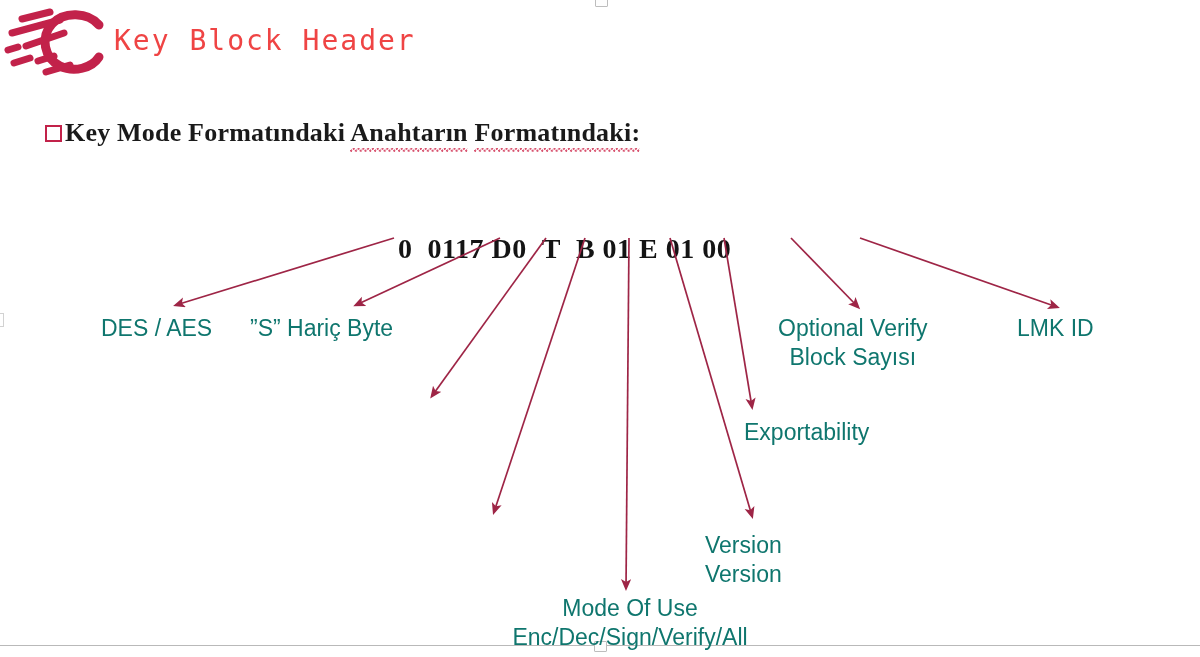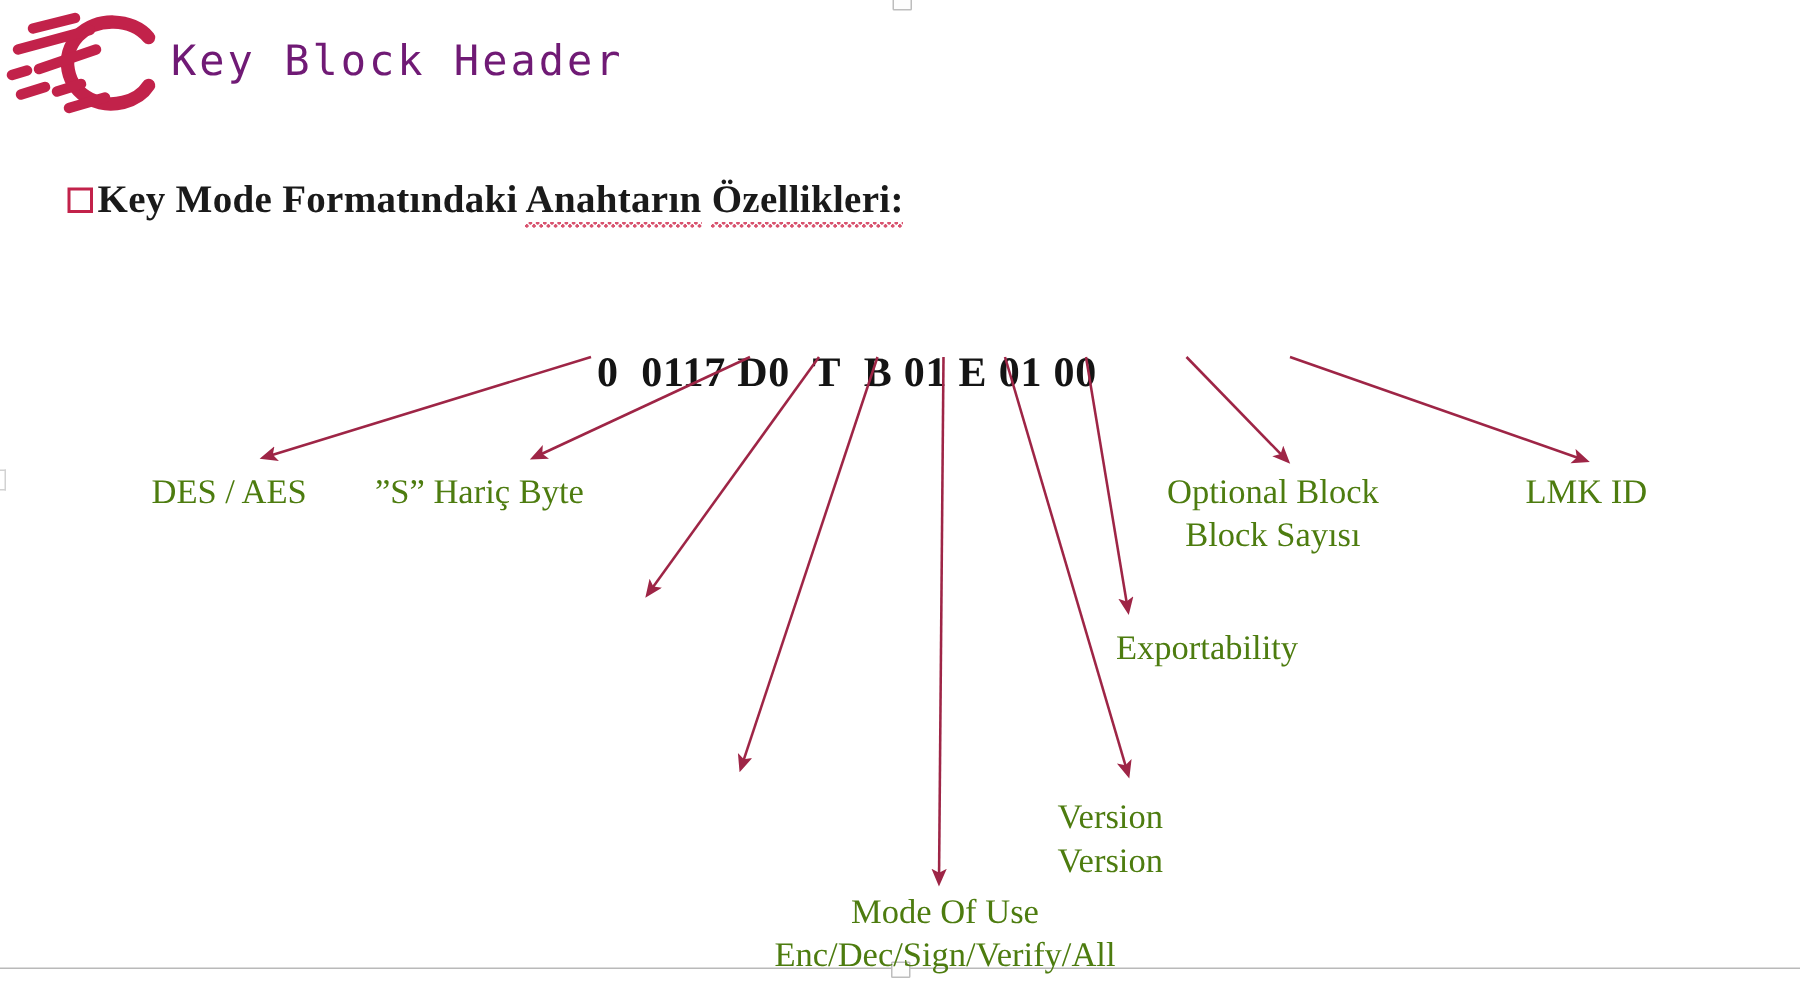--- a/index.html
+++ b/index.html
@@ -53,21 +53,21 @@
     position: absolute;
     left: 4px; top: 6px;
     width: 104px; height: 72px;
   }
   #doc-title {
     position: absolute;
     left: 114px; top: 24px;
     font-family: "DejaVu Sans Mono", "Liberation Mono", monospace;
     font-size: 28px;
     letter-spacing: 2px;
-    color: #701a75;
+    color: #ef4444;
     white-space: nowrap;
   }
 
   
   #heading-row {
     position: absolute;
     left: 45px; top: 118px;
     display: flex;
     align-items: center;
     white-space: nowrap;
@@ -113,23 +113,23 @@
   #arrow-layer {
     position: absolute;
     left: 0; top: 0;
     width: 1200px; height: 657px;
     pointer-events: none;
   }
 
   
   .ann {
     position: absolute;
-    font-family: Liberation Serif, serif;
+    font-family: Liberation Sans, sans-serif;
     font-size: 23px;
-    color: #4d7c0f;
+    color: #0f766e;
     line-height: 1.26;
     white-space: nowrap;
   }
   .ann.center { text-align: center; }
   .ann .l2, .ann .l3 { display: block; }
 </style>
 </head>
 <body>
 
 <div id="slide">
@@ -157,21 +157,21 @@
         </g>
       </svg>
     </div>
 
     <div id="doc-title">Key Block Header</div>
   </div>
 
   <div id="heading-row">
     <div id="heading-bullet"></div>
     <div id="heading-text">
-      <span>Key Mode Formatındaki </span><span class="sq-underline">Anahtarın</span><span> </span><span class="sq-underline">Özellikleri:</span>
+      <span>Key Mode Formatındaki </span><span class="sq-underline">Anahtarın</span><span> </span><span class="sq-underline">Formatındaki:</span>
     </div>
   </div>
 
   <div id="keyblock-string">
     <span class="fld">0</span><span>&nbsp;&nbsp;</span><span class="fld">0117</span><span>&nbsp;</span><span class="fld">D0</span><span>&nbsp;&nbsp;</span><span class="fld">T</span><span>&nbsp;&nbsp;</span><span class="fld">B</span><span>&nbsp;</span><span class="fld">01</span><span>&nbsp;</span><span class="fld">E</span><span>&nbsp;</span><span class="fld">01</span><span>&nbsp;</span><span class="fld">00</span>
   </div>
 
   <svg id="arrow-layer" viewBox="0 0 1200 657">
     <defs>
       <marker id="ah" markerWidth="9" markerHeight="9" refX="5.2" refY="3" orient="auto" markerUnits="strokeWidth">
@@ -218,21 +218,21 @@
   <div class="ann" style="left:705px; top:531px;">
     <span>Version</span>
     <span class="l2">Version</span>
   </div>
 
   <div class="ann" style="left:744px; top:418px;text-align:center;">
     <span>Exportability</span>
   </div>
 
   <div class="ann center" style="left:778px; top:314px;">
-    <span>Optional Block</span>
+    <span>Optional Verify</span>
     <span class="l2">Block Sayısı</span>
   </div>
 
   <div class="ann" style="left:1017px; top:314px;">
     <span>LMK ID</span>
   </div>
 
 </div>
 
 </body></html>

